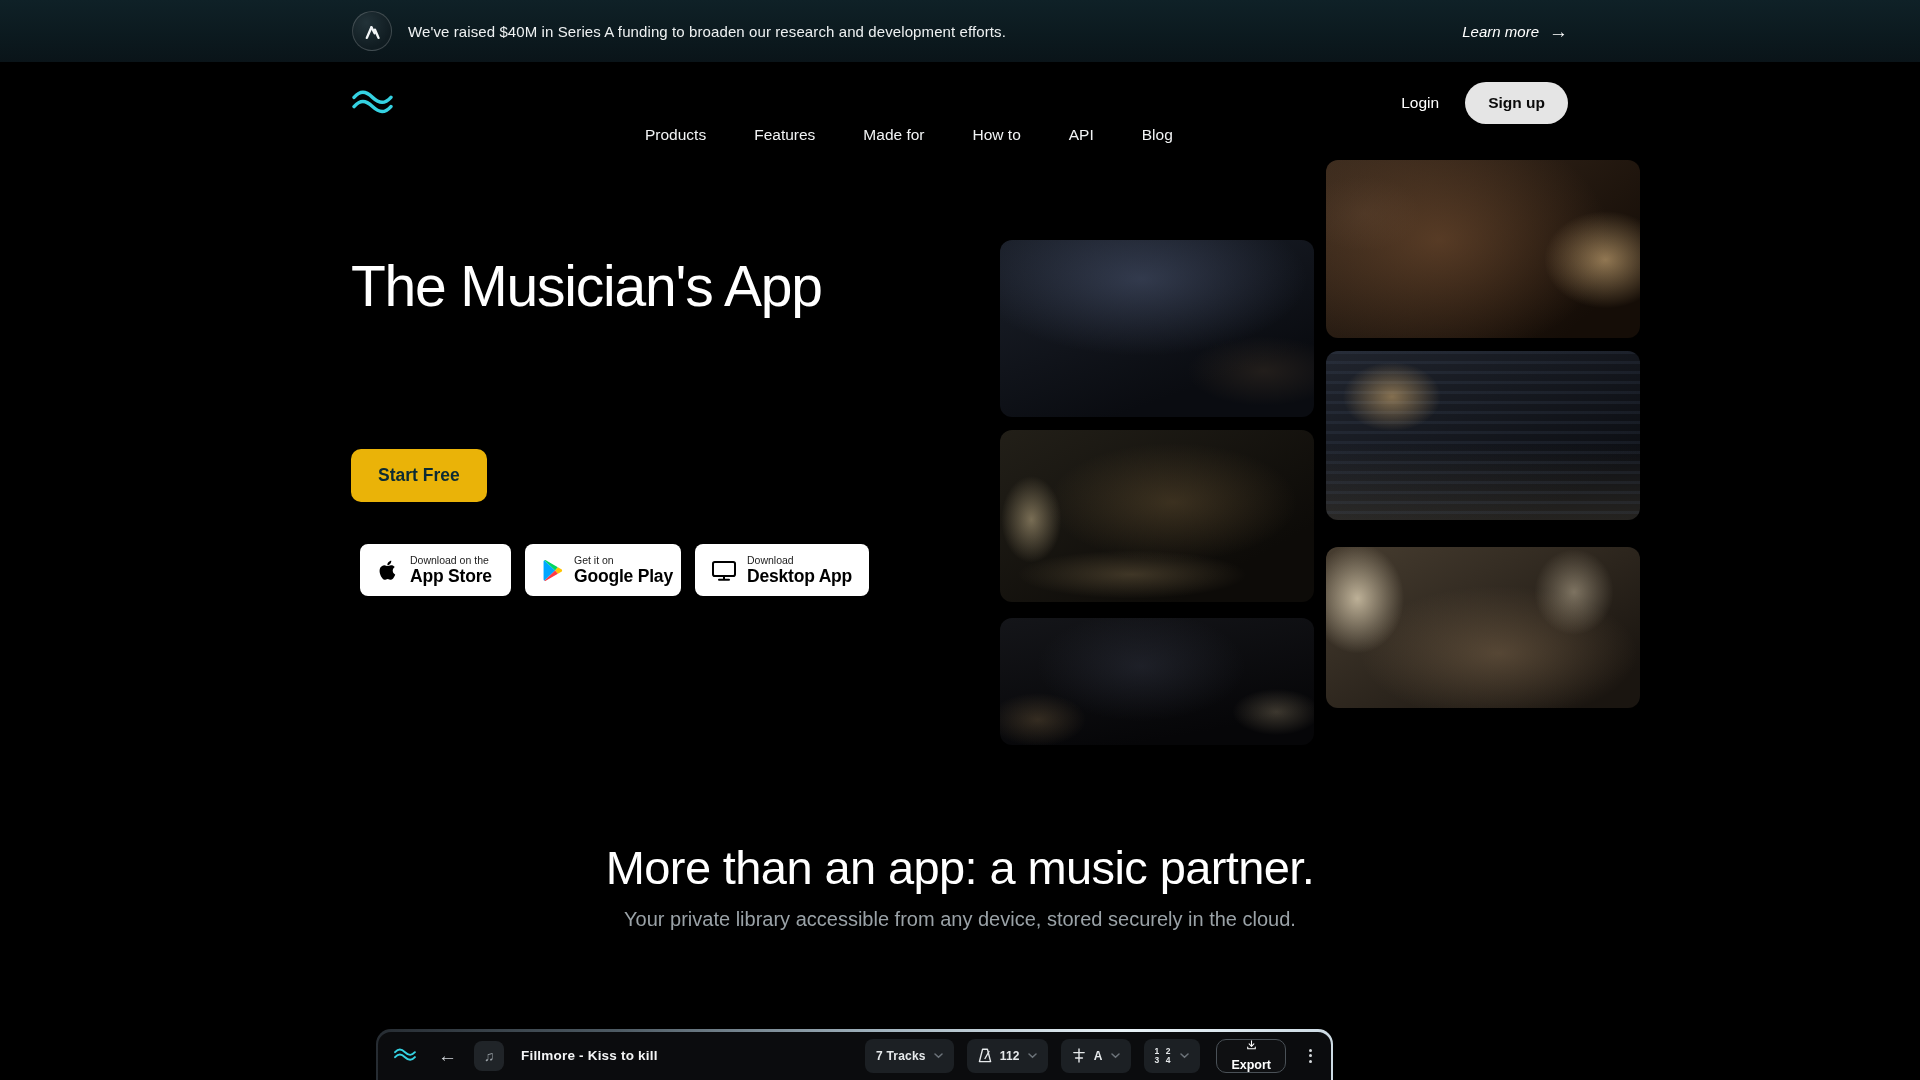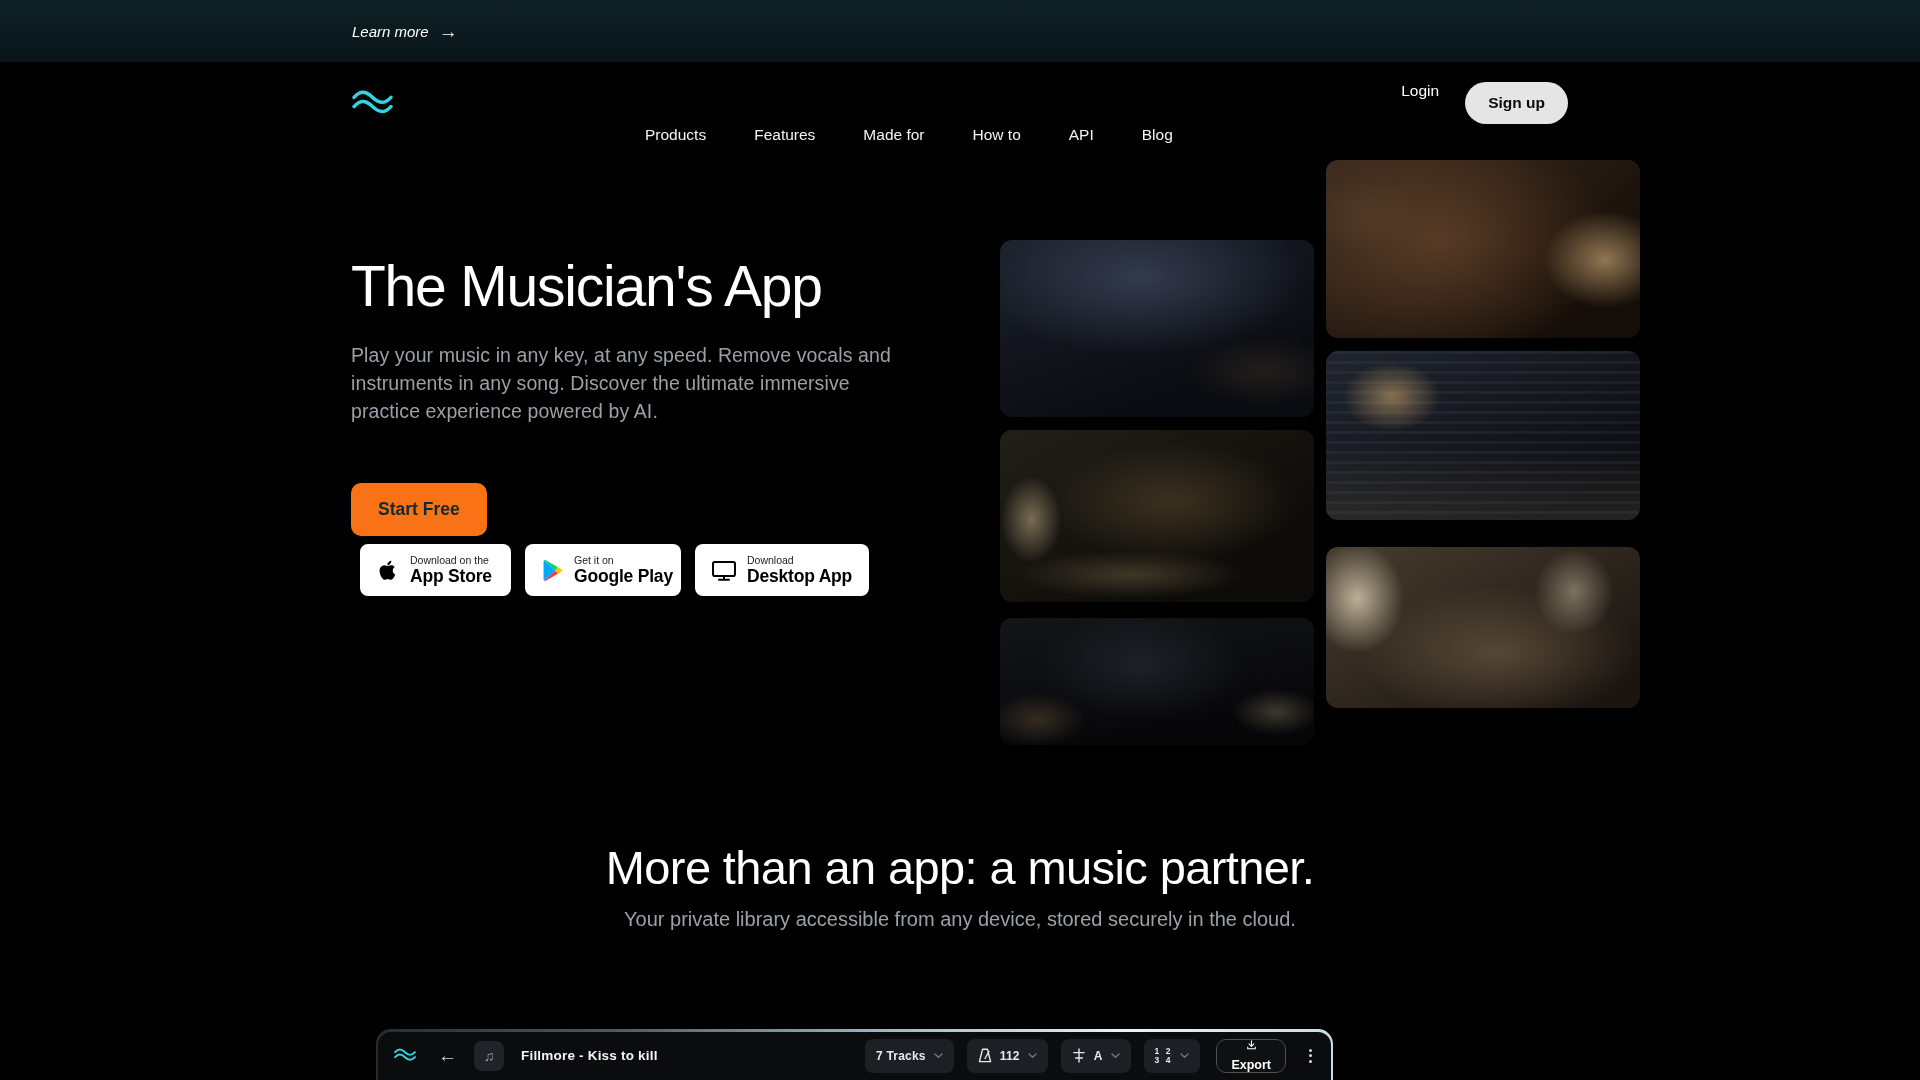--- a/index.html
+++ b/index.html
@@ -17,32 +17,32 @@
     border:1px solid rgba(255,255,255,0.18); display:flex; align-items:center; justify-content:center; }
   .banner-text { color:#eef1f2; font-size:15px; letter-spacing:0.1px; }
   .banner-cta { display:flex; align-items:center; gap:10px; color:#fff; font-size:15px; cursor:pointer; text-decoration:none;font-style:italic; }
   .banner-arrow { font-size:19px; line-height:1; color:#fff; }
 
   
   .nav { height:82px; background:#000; }
   .nav .container { position:relative; justify-content:space-between; }
   .menu { position:absolute; left:293px; top:0; height:100%; display:flex; align-items:flex-end; gap:48px; list-style:none; }
   .menu a { color:#f2f4f5; font-size:15.5px; text-decoration:none; cursor:pointer; }
-  .nav-right { display:flex; gap:26px; }
+  .nav-right { display:flex; align-items:center; gap:26px; }
   .login-link { color:#fff; font-size:15.5px; text-decoration:none; cursor:pointer; }
   .signup-btn { background:#e5e5e5; color:#0b0b0b; font-size:15.5px; font-weight:700;
     border:none; border-radius:24px; padding:12px 23px; cursor:pointer; font-family:inherit; }
 
   
   .hero-title { position:absolute; left:351px; top:253px; font-size:57px; line-height:66px;
     font-weight:500; color:#fff; letter-spacing:-1.2px; }
   .hero-desc { position:absolute; left:351px; top:341px; width:562px; font-size:19.5px;
     line-height:28px; color:#99a1a7; letter-spacing:0.1px; }
-  .start-btn { position:absolute; left:351px; top:483px; height:53px; padding:0 27px;
-    background:#f97316; color:#0c2b33; border:none; border-radius:10px; font-size:17.5px;
+  .start-btn { position:absolute; left:351px; top:449px; height:53px; padding:0 27px;
+    background:#eab308; color:#0c2b33; border:none; border-radius:10px; font-size:17.5px;
     font-weight:600; font-family:inherit; cursor:pointer; }
   .stores { position:absolute; left:360px; top:544px; display:flex; gap:14px; }
   .store-btn { height:52px; background:#fff; border:none; border-radius:8px; display:flex;
     align-items:center; gap:10px; padding:0 16px; cursor:pointer; font-family:inherit; }
   .store-btn.w1{ width:151px; } .store-btn.w2{ width:156px; } .store-btn.w3{ width:174px; }
   .store-texts { display:flex; flex-direction:column; align-items:flex-start; }
   .store-small { font-size:10.5px; color:#1c1c1c; line-height:12px; }
   .store-big { font-size:17.5px; color:#000; font-weight:600; line-height:20px; letter-spacing:-0.2px; white-space:nowrap; }
 
   
@@ -106,20 +106,30 @@
   .kebab i { width:3px; height:3px; border-radius:50%; background:#d5d9dc; display:block; }
 </style>
 </head>
 <body>
 
 <div class="page">
 
   <header class="banner">
     <div class="container">
       <div style="display:flex;justify-content:space-between;width:100%;align-items:center;">
+        <div class="banner-left">
+          <div class="banner-badge">
+            <svg width="19" height="17" viewBox="0 0 26 24">
+              <path d="M5 21 L11.5 6" stroke="#f2f5f6" stroke-width="3.4" stroke-linecap="round" fill="none"></path>
+              <path d="M11.5 6 L16 14.5" stroke="#f2f5f6" stroke-width="3.4" stroke-linecap="round" fill="none"></path>
+              <path d="M16.5 9.5 L21.5 21" stroke="#f2f5f6" stroke-width="3.4" stroke-linecap="round" fill="none"></path>
+            </svg>
+          </div>
+          <span class="banner-text">We've raised $40M in Series A funding to broaden our research and development efforts.</span>
+        </div>
         <a class="banner-cta">
           <span>Learn more</span>
           <span class="banner-arrow">→</span>
         </a>
       </div>
     </div>
   </header>
 
   <nav class="nav">
     <div class="container">
@@ -138,21 +148,20 @@
         <li><a>Blog</a></li>
       </ul>
       <div class="nav-right">
         <a class="login-link">Login</a>
         <button class="signup-btn">Sign up</button>
       </div>
     </div>
   </nav>
 
   <h1 class="hero-title">The Musician's App</h1>
-  <p class="hero-desc">Play your music in any key, at any speed. Remove vocals and instruments in any song. Discover the ultimate immersive practice experience powered by AI.</p>
   <button class="start-btn">Start Free</button>
 
   <div class="stores">
     <button class="store-btn w1">
       <span style="display:flex;">
         <svg width="24" height="26" viewBox="0 0 24 26">
           <path fill="#000" d="M16.7 13.8c0-2.4 2-3.6 2.1-3.7-1.1-1.7-2.9-1.9-3.5-1.9-1.5-.2-2.9.9-3.7.9-.8 0-1.9-.9-3.2-.9-1.6 0-3.1 1-4 2.4-1.7 2.9-.4 7.3 1.2 9.7.8 1.2 1.8 2.5 3 2.4 1.2 0 1.7-.8 3.1-.8 1.4 0 1.9.8 3.2.8 1.3 0 2.2-1.2 3-2.4.9-1.4 1.3-2.7 1.3-2.8-.1 0-2.5-1-2.5-3.7zM14.3 6.7c.7-.8 1.1-1.9 1-3-1 0-2.2.7-2.9 1.5-.6.7-1.2 1.9-1 3 1.1.1 2.2-.6 2.9-1.5z"></path>
         </svg>
       </span>
       <span class="store-texts">

